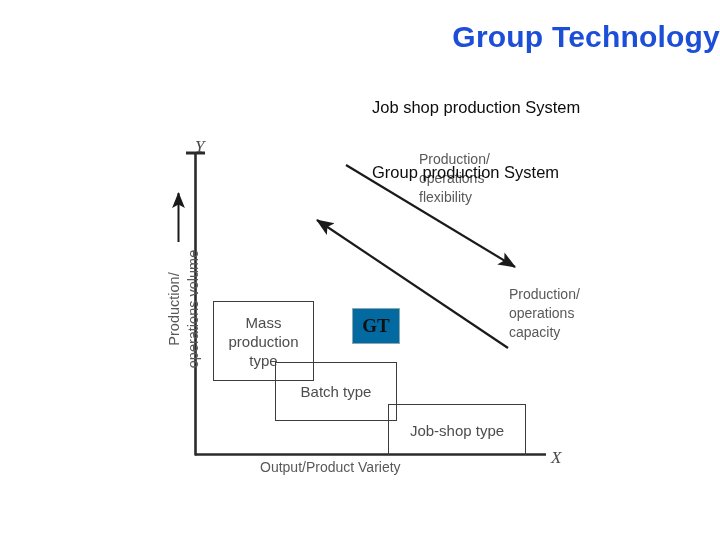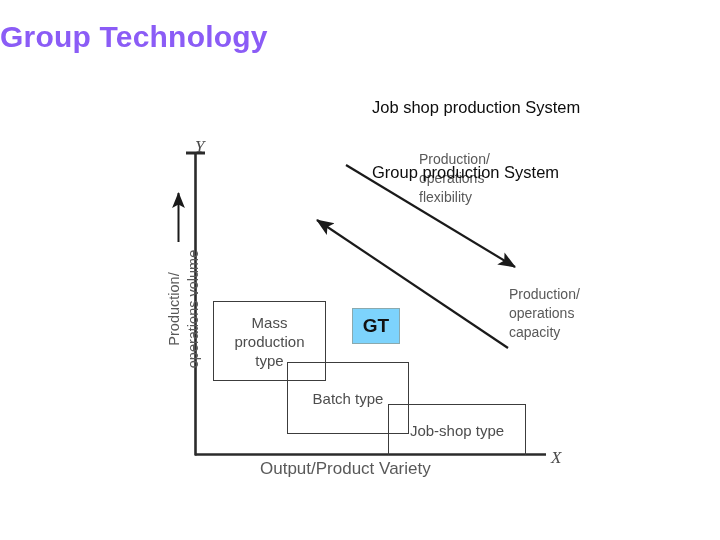--- a/index.html
+++ b/index.html
@@ -22,26 +22,26 @@
     width: 720px;
     height: 540px;
     background: #ffffff;
   }
   
   #slide-title {
     position: absolute;
     left: 0;
     top: 18px;
     width: 720px;
-    text-align: left;
+    text-align: right;
     font-family: "Liberation Sans", sans-serif;
     font-size: 30px;
     font-weight: bold;
     letter-spacing: 0.2px;
-    color: #8b5cf6;
+    color: #1d4ed8;
     line-height: 38px;
   }
   
   #diagram {
     position: absolute;
     left: 0;
     top: 0;
     width: 720px;
     height: 540px;
   }
@@ -82,21 +82,21 @@
     font-size: 14.5px;
     color: #595959;
     line-height: 19px;
     white-space: pre-line;
   }
   #label-x-axis {
     position: absolute;
     left: 260px;
     top: 459px;
     font-family: "Liberation Sans", sans-serif;
-    font-size: 17px;
+    font-size: 14px;
     color: #595959;
   }
   .axis-letter {
     position: absolute;
     font-family: "Liberation Serif", serif;
     font-style: italic;
     font-size: 17px;
     color: #4a4a4a;
   }
   #axis-letter-y { left: 195px; top: 137px; }
@@ -112,43 +112,43 @@
     justify-content: center;
     text-align: center;
     font-family: "Liberation Sans", sans-serif;
     font-size: 15px;
     color: #4d4d4d;
     line-height: 19px;
     white-space: pre-line;
   }
   #box-mass {
     left: 213px; top: 301px;
-    width: 113px; height: 80px;
+    width: 101px; height: 80px;
   }
   #box-batch {
-    left: 287px; top: 362px;
-    width: 122px; height: 72px;
+    left: 275px; top: 362px;
+    width: 122px; height: 59px;
   }
   #box-jobshop {
     left: 388px; top: 404px;
     width: 138px; height: 51px;
     border-bottom: none;
   }
   
   #box-gt {
     position: absolute;
     left: 352px; top: 308px;
     width: 48px; height: 36px;
-    background: #7dd3fc;
+    background: #0369a1;
     border: 1.2px solid #8aa9ae;
     box-sizing: border-box;
     display: flex;
     align-items: center;
     justify-content: center;
-    font-family: Liberation Sans, sans-serif;
+    font-family: Liberation Serif, serif;
     font-size: 19px;
     font-weight: bold;
     color: #111111;
   }
   
   .callout {
     position: absolute;
     font-family: "Liberation Sans", sans-serif;
     font-size: 16.5px;
     font-weight: normal;

